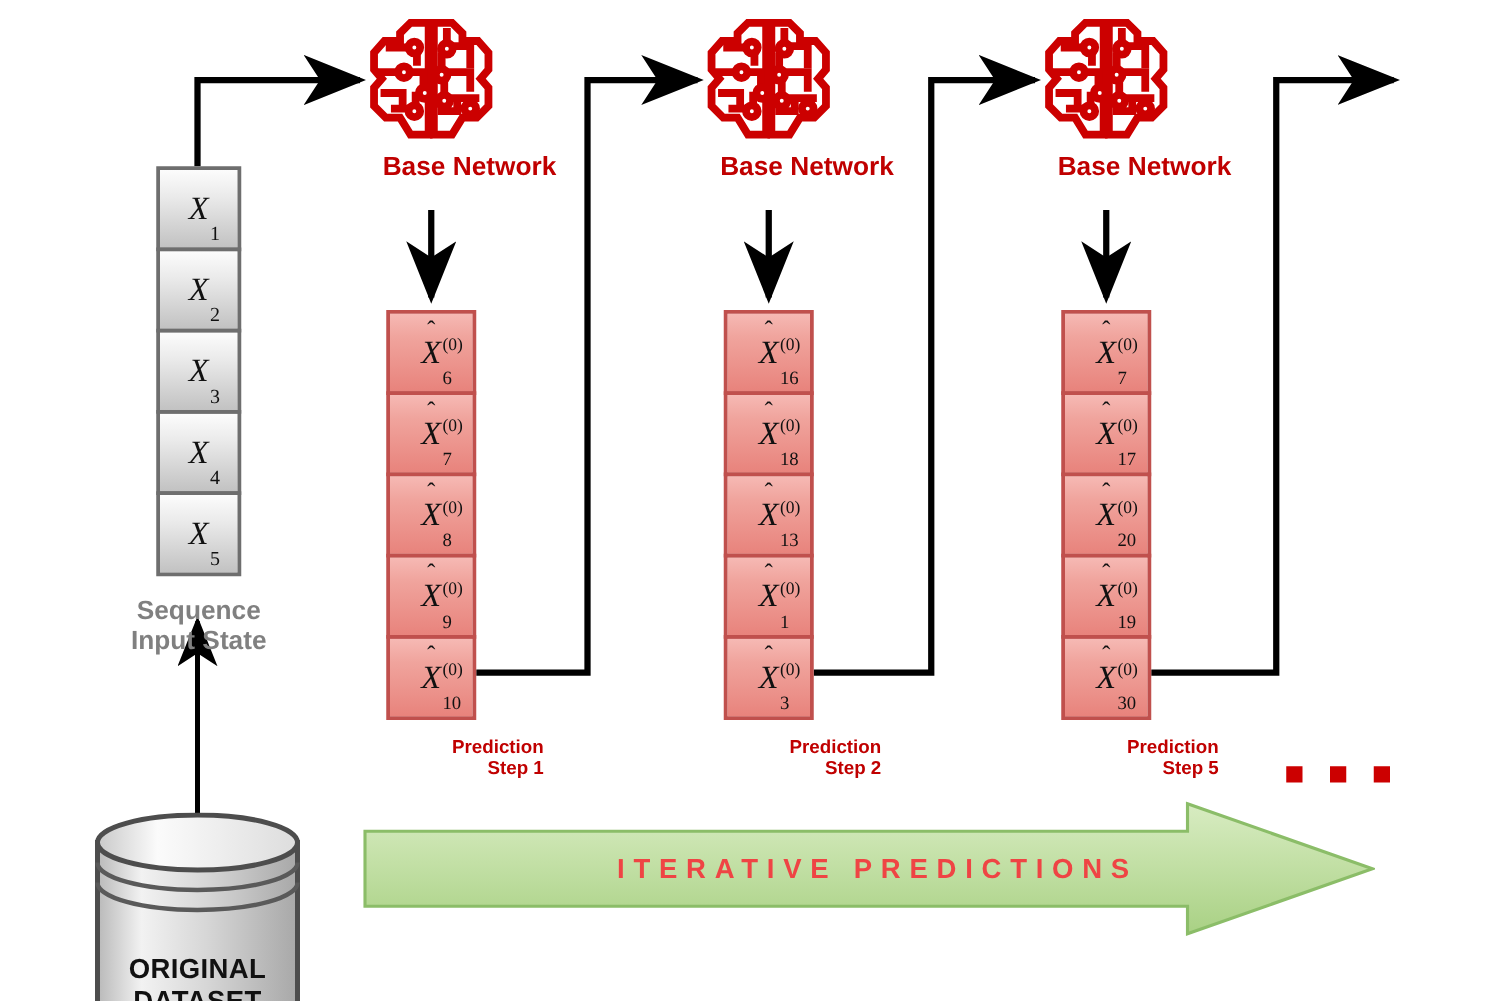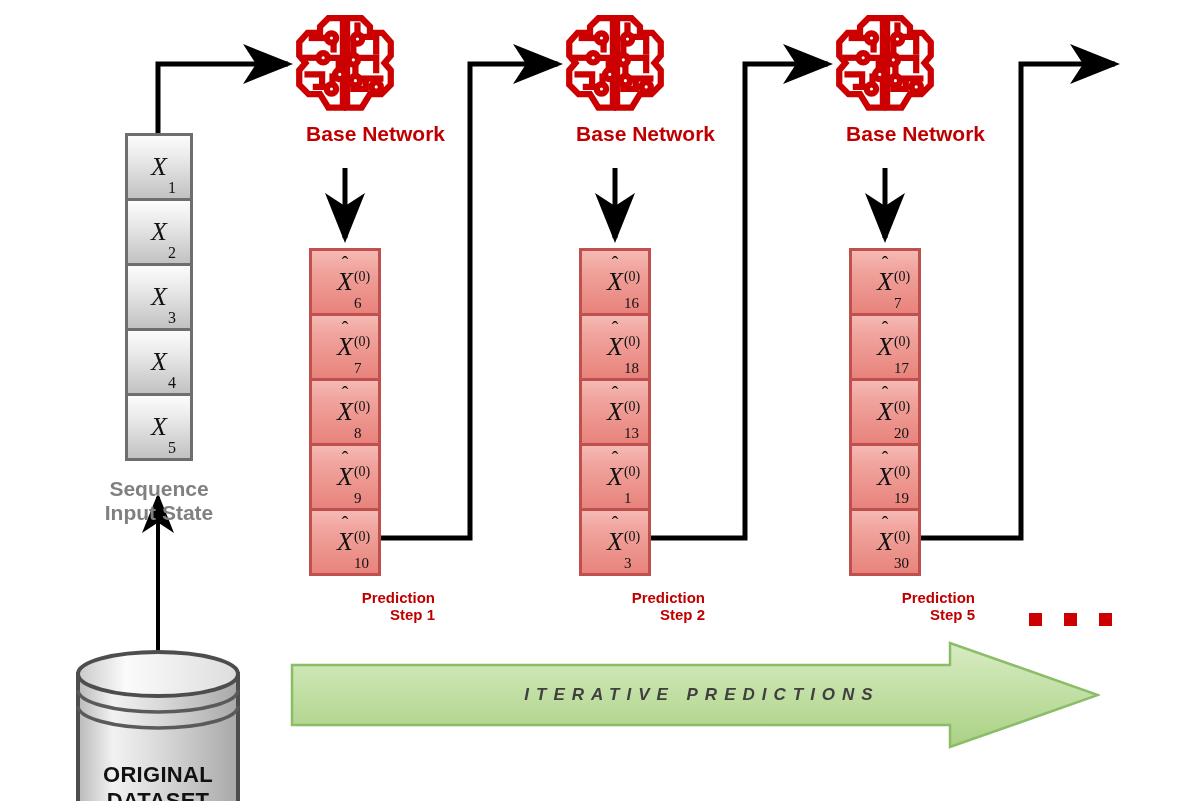--- a/index.html
+++ b/index.html
@@ -168,27 +168,26 @@
   }
   .banner-text {
     position: absolute;
     left: 0;
     top: 0;
     width: 100%;
     height: 100%;
     display: flex;
     align-items: center;
     justify-content: center;
-    font-size: 17px;
+    font-size: 22px;
     font-weight: bold;
     letter-spacing: 7px;
-    color: #404040;
+    color: #ef4444;
     padding-left: 14px;
     box-sizing: border-box;
-    font-style: italic;
   }
 
   
   .ellipsis {
     position: absolute;
     display: flex;
     gap: 22px;
   }
   .ellipsis i {
     display: block;

